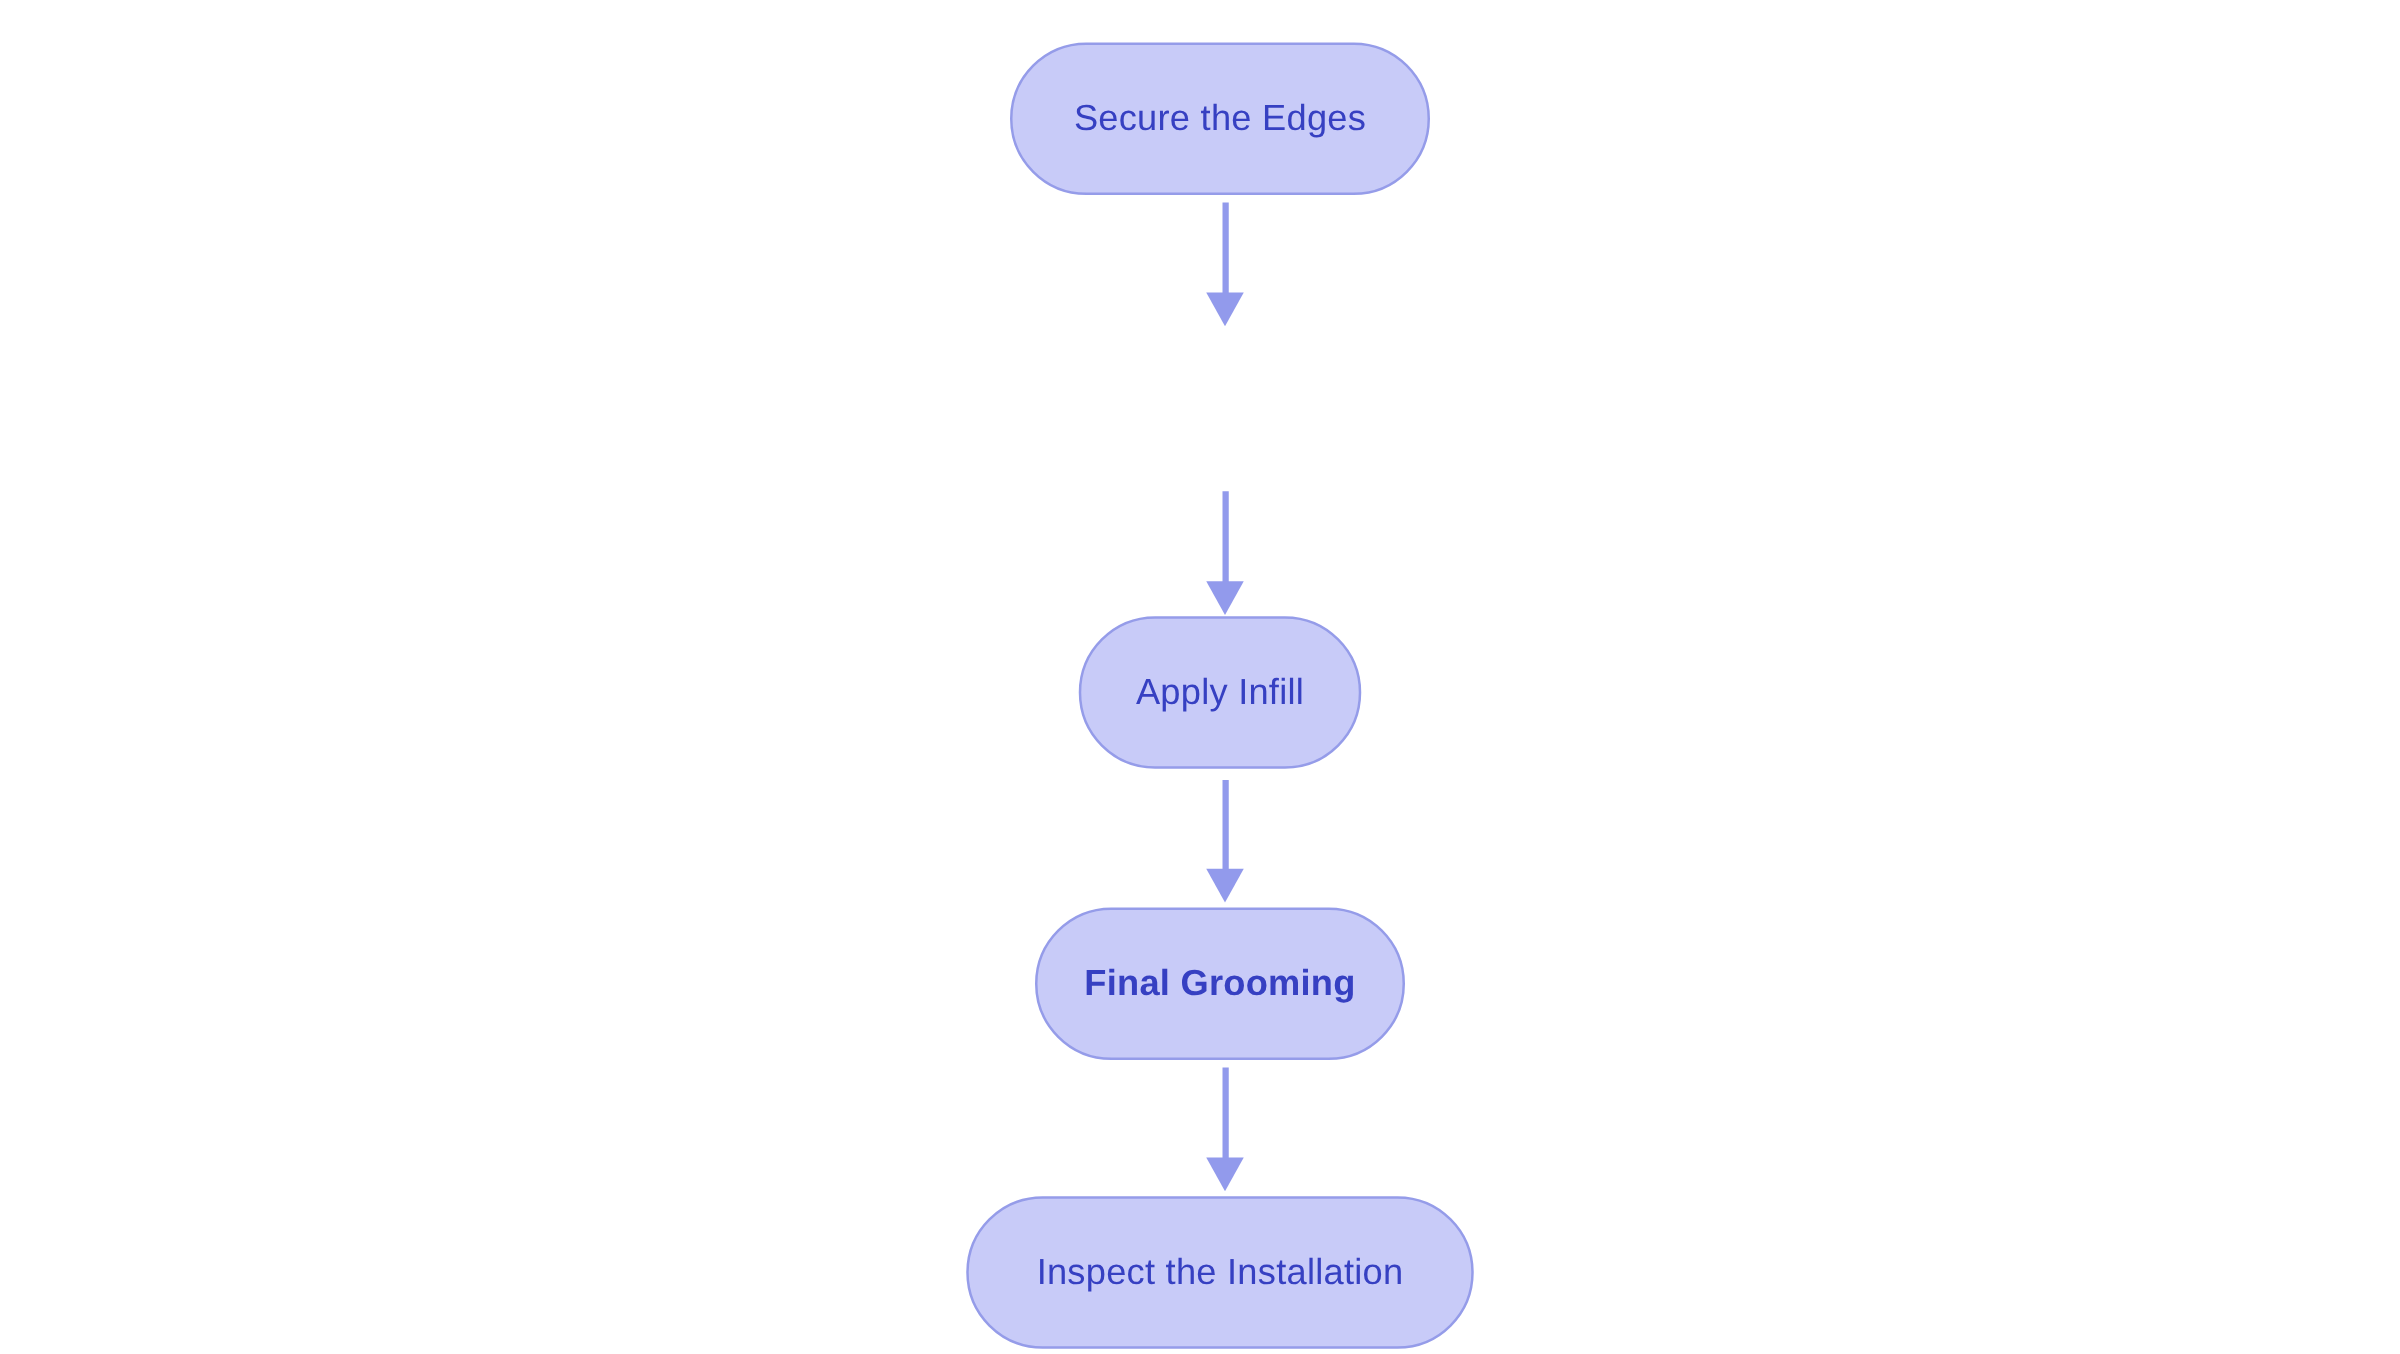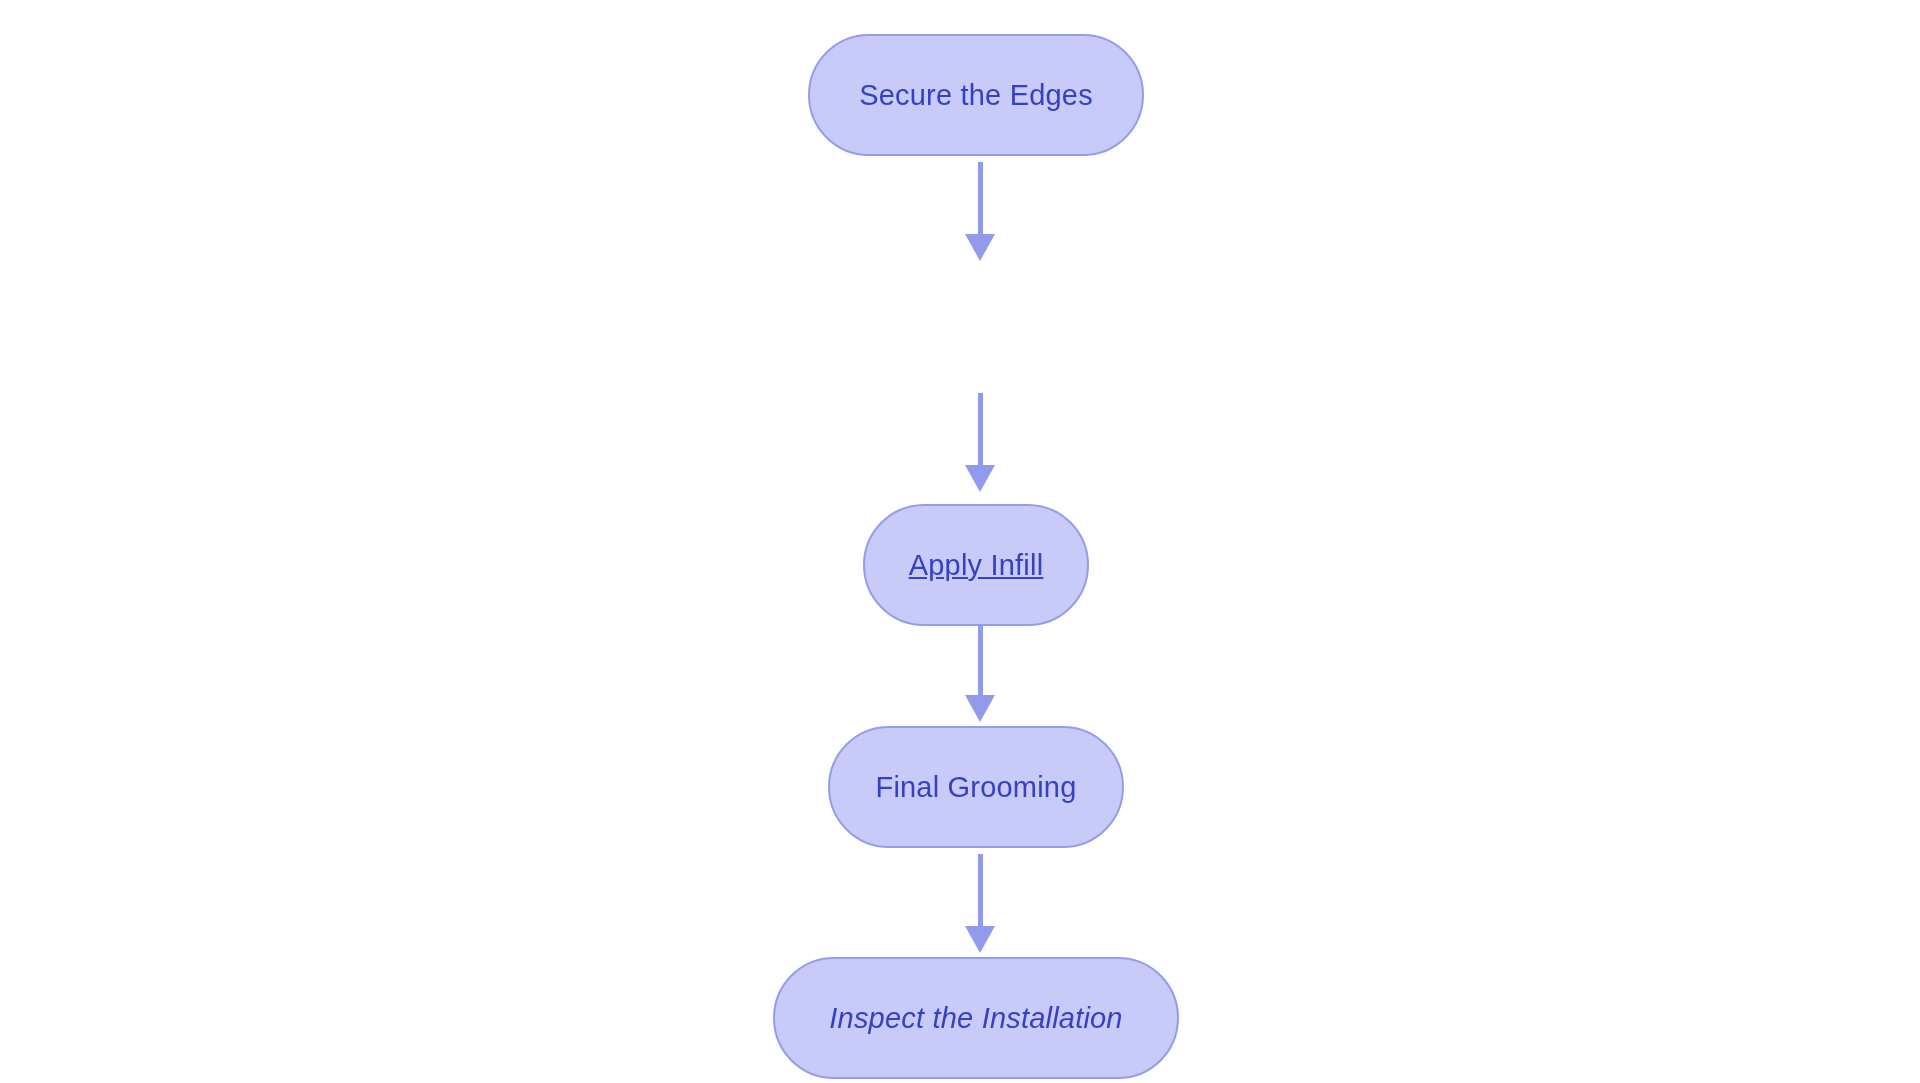--- a/index.html
+++ b/index.html
@@ -33,23 +33,23 @@
     font-size: 29px;
     letter-spacing: 0.2px;
     display: flex;
     align-items: center;
     justify-content: center;
     text-align: center;
     white-space: nowrap;
   }
   .n1 { left: 792px; top: 18px;  width: 336px; }
   .n2 { left: 811px; top: 249px; width: 298px; }
-  .n3 { left: 847px; top: 488px; width: 226px; text-decoration: underline; }
-  .n4 { left: 812px; top: 710px; width: 296px; }
-  .n5 { left: 757px; top: 941px; width: 406px; font-style: italic; }
+  .n3 { left: 847px; top: 477px; width: 226px; }
+  .n4 { left: 812px; top: 710px; width: 296px; font-weight: bold; }
+  .n5 { left: 757px; top: 941px; width: 406px; }
 
   .connector {
     position: absolute;
     left: 945px;
     width: 30px;
   }
   .connector .shaft {
     position: absolute;
     left: 12.5px;
     top: 0;

